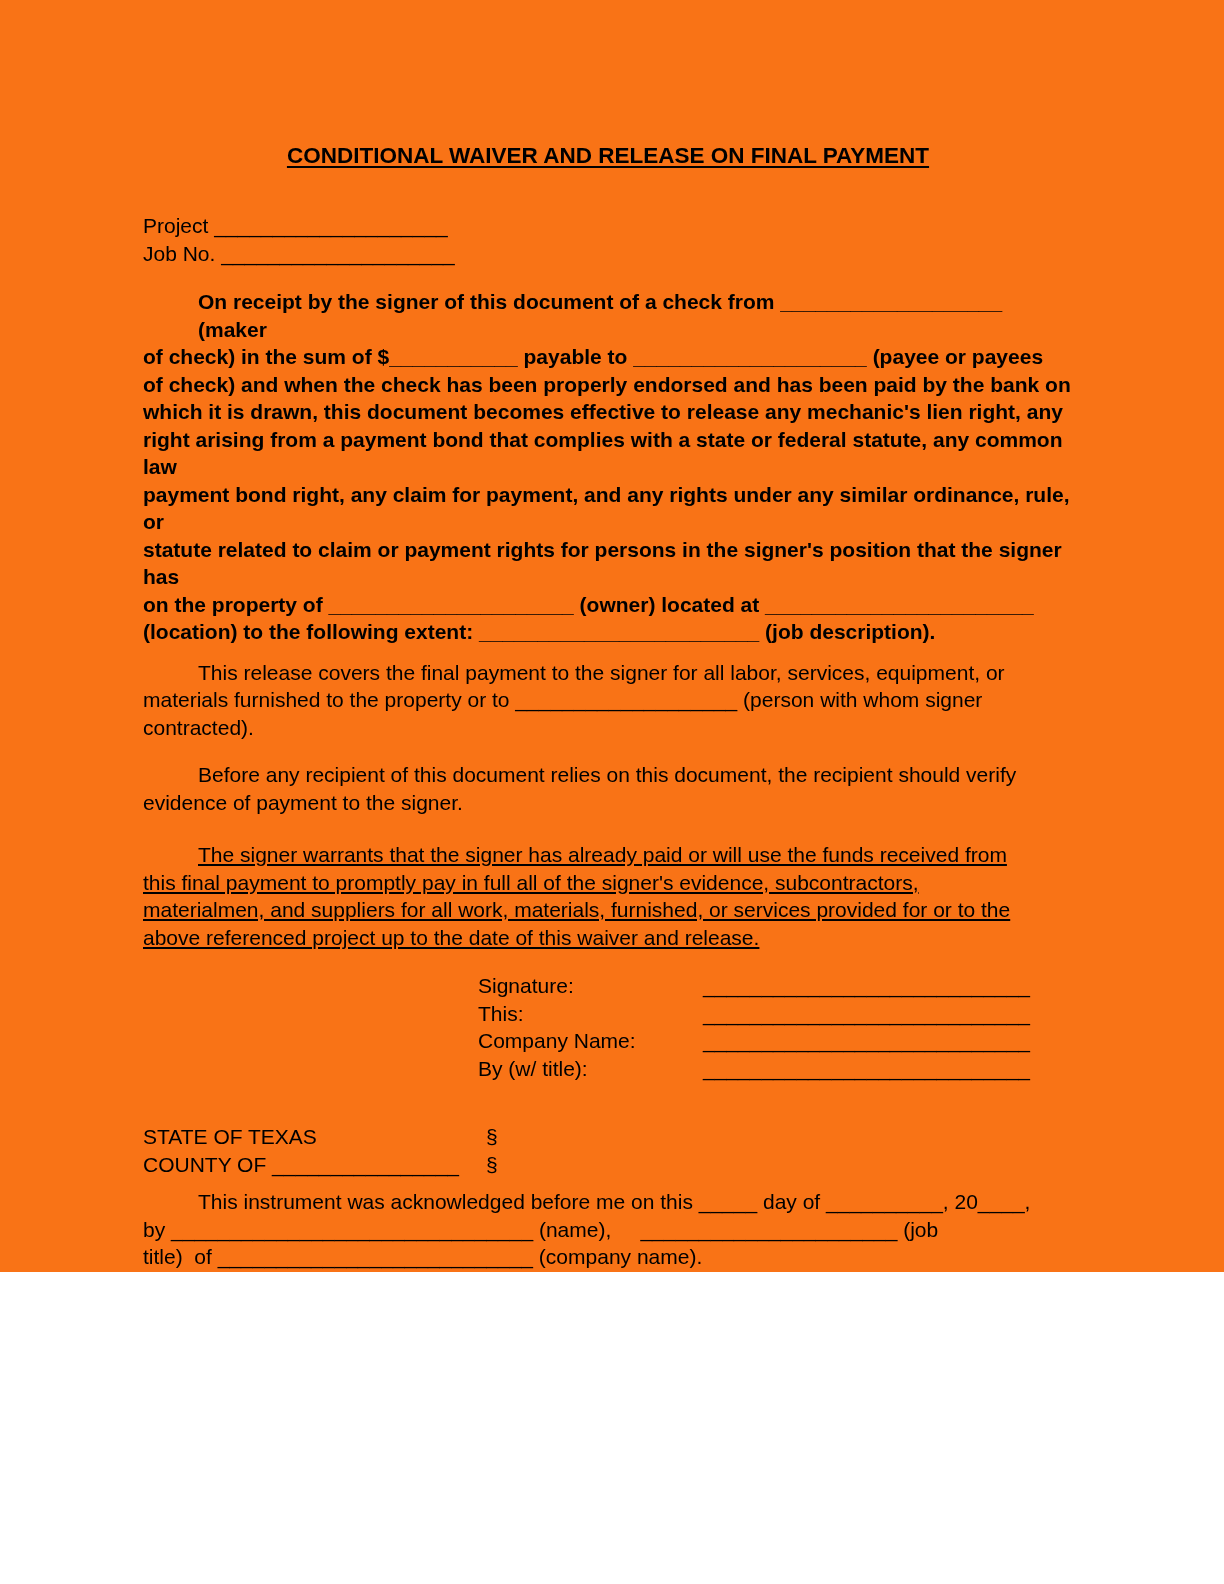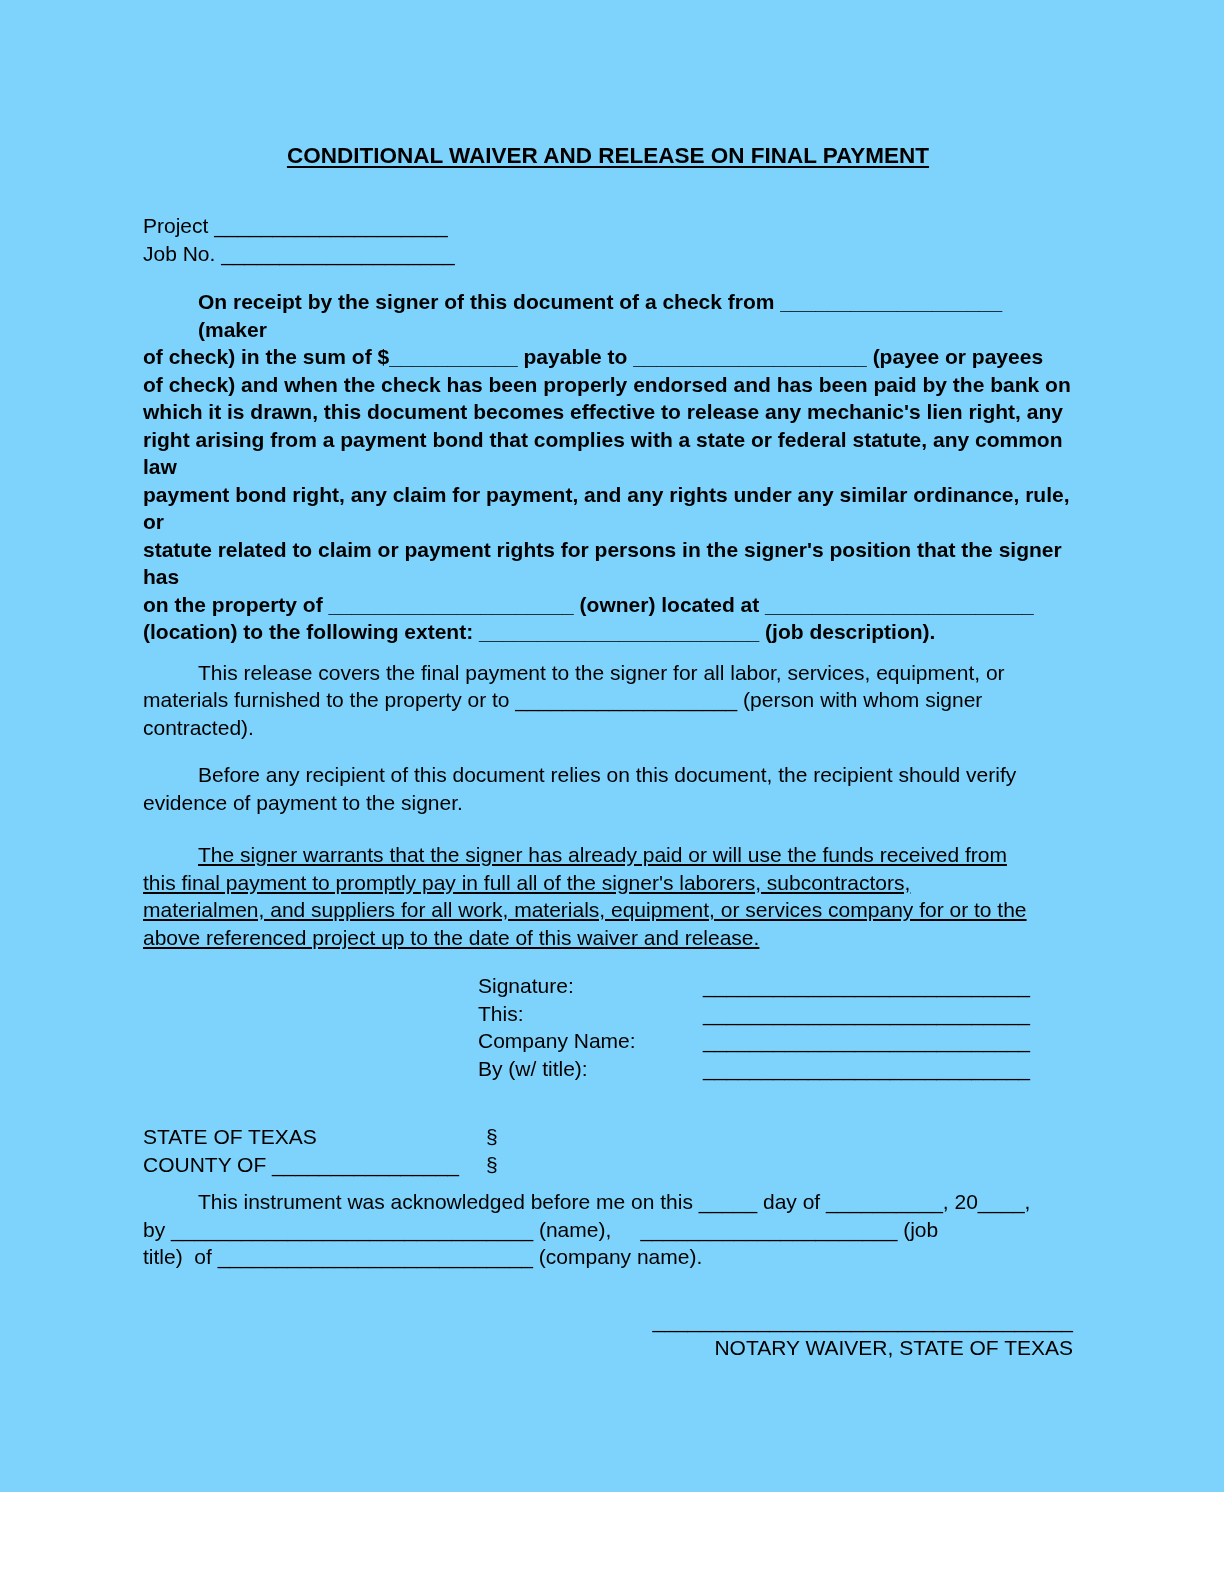--- a/index.html
+++ b/index.html
@@ -1,19 +1,19 @@
 <!DOCTYPE html>
 <html><head>
 <meta charset="utf-8">
 <style>
   html, body { margin: 0; padding: 0; background: #ffffff; }
   .page {
     width: 1224px;
-    height: 1492px;
-    background: #7dd3fc;
+    height: 1272px;
+    background: #f97316;
     box-sizing: border-box;
     padding: 143px 151px 0 143px;
     font-family: "Liberation Sans", sans-serif;
     font-size: 21px;
     line-height: 27.5px;
     color: #000000;
     overflow: hidden;
   }
   .title {
     margin: 0;
@@ -78,22 +78,22 @@
     <div class="tline">contracted).</div>
   </div>
 
   <div class="s-p3">
     <div class="tline indent">Before any recipient of this document relies on this document, the recipient should verify</div>
     <div class="tline">evidence of payment to the signer.</div>
   </div>
 
   <div class="s-p4">
     <div class="tline indent">The signer warrants that the signer has already paid or will use the funds received from</div>
-    <div class="tline">this final payment to promptly pay in full all of the signer's laborers, subcontractors,</div>
-    <div class="tline">materialmen, and suppliers for all work, materials, equipment, or services company for or to the</div>
+    <div class="tline">this final payment to promptly pay in full all of the signer's evidence, subcontractors,</div>
+    <div class="tline">materialmen, and suppliers for all work, materials, furnished, or services provided for or to the</div>
     <div class="tline">above referenced project up to the date of this waiver and release.</div>
   </div>
 
   <div class="sig-grid s-sig">
     <div class="tline">Signature:</div>
     <div class="tline">____________________________</div>
     <div class="tline">This:</div>
     <div class="tline">____________________________</div>
     <div class="tline">Company Name:</div>
     <div class="tline">____________________________</div>

